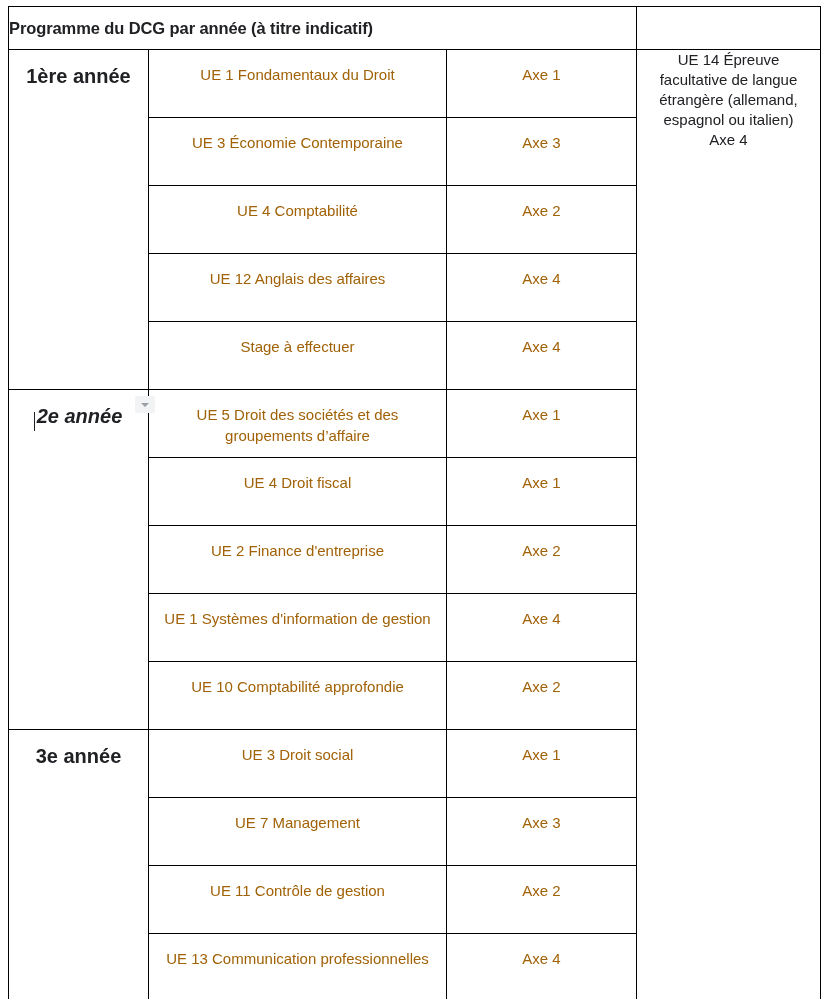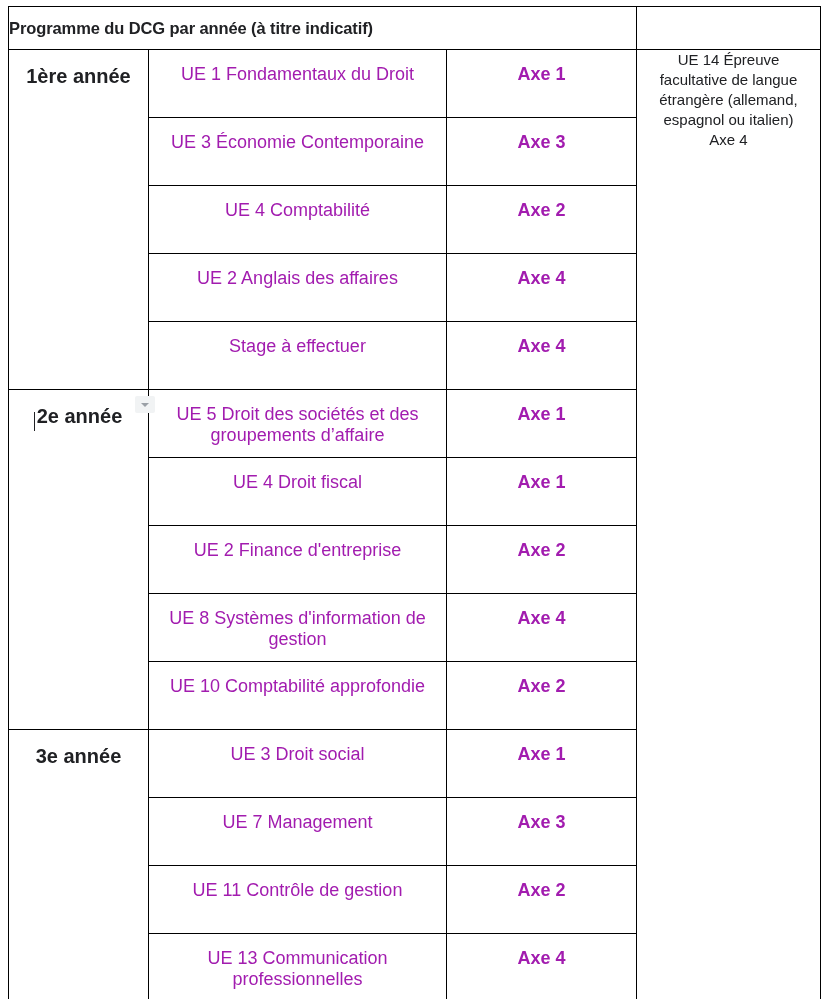--- a/index.html
+++ b/index.html
@@ -58,21 +58,21 @@
   }
   .year-label {
     display: block;
     font-size: 20px;
     font-weight: bold;
     text-align: center;
     padding-top: 15px;
     color: #202124;
     position: relative;
   }
-  .year-label.with-caret { padding-left: 2px; }
+  .year-label.with-caret { padding-left: 2px; font-style: italic; }
 
   .caret {
     display: inline-block;
     width: 0;
     overflow: visible;
     position: relative;
   }
   .caret::before {
     content: "";
     position: absolute;
@@ -104,26 +104,26 @@
     border-right: 4px solid transparent;
     border-top: 4.5px solid #9aa0a6;
   }
 
   
   .ue-cell, .axe-cell {
     text-align: center;
   }
   .ue-text, .axe-text {
     display: block;
-    font-size: 18px;
+    font-size: 15px;
     line-height: 21px;
     padding: 14px 12px 0 12px;
-    color: #a21caf;
-  }
-  .axe-text { padding-left: 6px; padding-right: 6px; font-weight: bold; }
+    color: #a16207;
+  }
+  .axe-text { padding-left: 6px; padding-right: 6px; }
 
   
   .opt-cell {
     text-align: center;
     vertical-align: middle;
   }
   .opt-text {
     display: block;
     font-size: 15px;
     line-height: 20px;
@@ -177,21 +177,21 @@
     <tr class="h67">
       <td class="ue-cell">
         <span class="ue-text">UE 4 Comptabilité</span>
       </td>
       <td class="axe-cell">
         <span class="axe-text">Axe 2</span>
       </td>
     </tr>
     <tr class="h67">
       <td class="ue-cell">
-        <span class="ue-text">UE 2 Anglais des affaires</span>
+        <span class="ue-text">UE 12 Anglais des affaires</span>
       </td>
       <td class="axe-cell">
         <span class="axe-text">Axe 4</span>
       </td>
     </tr>
     <tr class="h67">
       <td class="ue-cell">
         <span class="ue-text">Stage à effectuer</span>
       </td>
       <td class="axe-cell">
@@ -224,21 +224,21 @@
     <tr class="h67">
       <td class="ue-cell">
         <span class="ue-text">UE 2 Finance d'entreprise</span>
       </td>
       <td class="axe-cell">
         <span class="axe-text">Axe 2</span>
       </td>
     </tr>
     <tr class="h67">
       <td class="ue-cell">
-        <span class="ue-text">UE 8 Systèmes d'information de gestion</span>
+        <span class="ue-text">UE 1 Systèmes d'information de gestion</span>
       </td>
       <td class="axe-cell">
         <span class="axe-text">Axe 4</span>
       </td>
     </tr>
     <tr class="h67">
       <td class="ue-cell">
         <span class="ue-text">UE 10 Comptabilité approfondie</span>
       </td>
       <td class="axe-cell">

